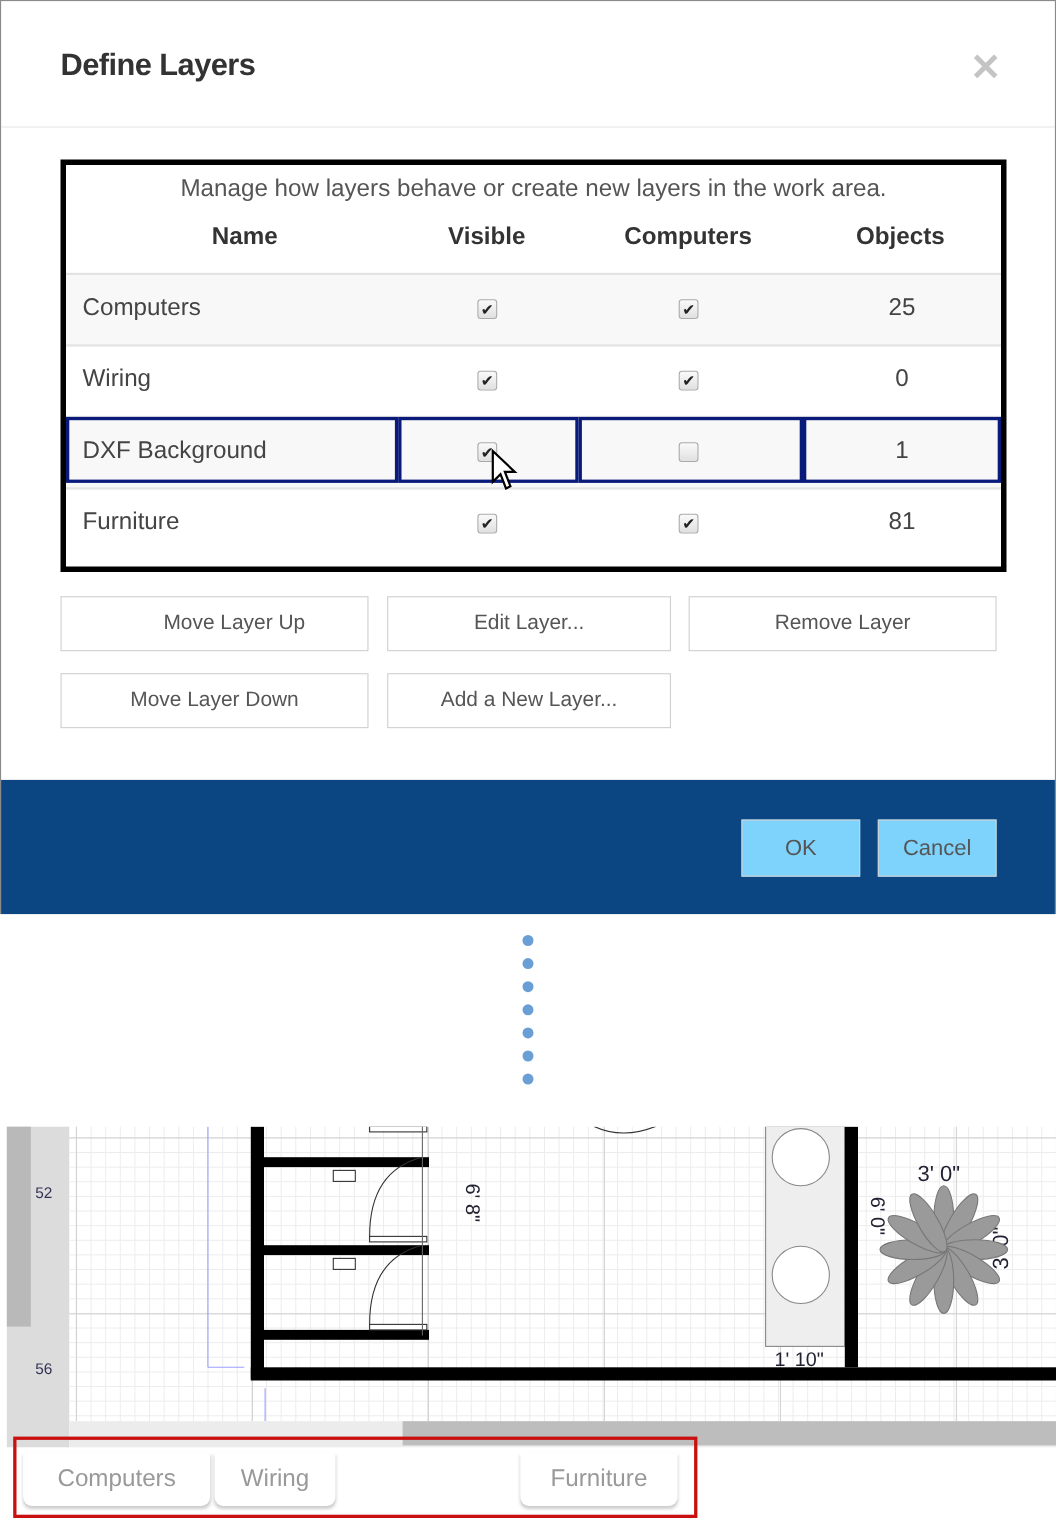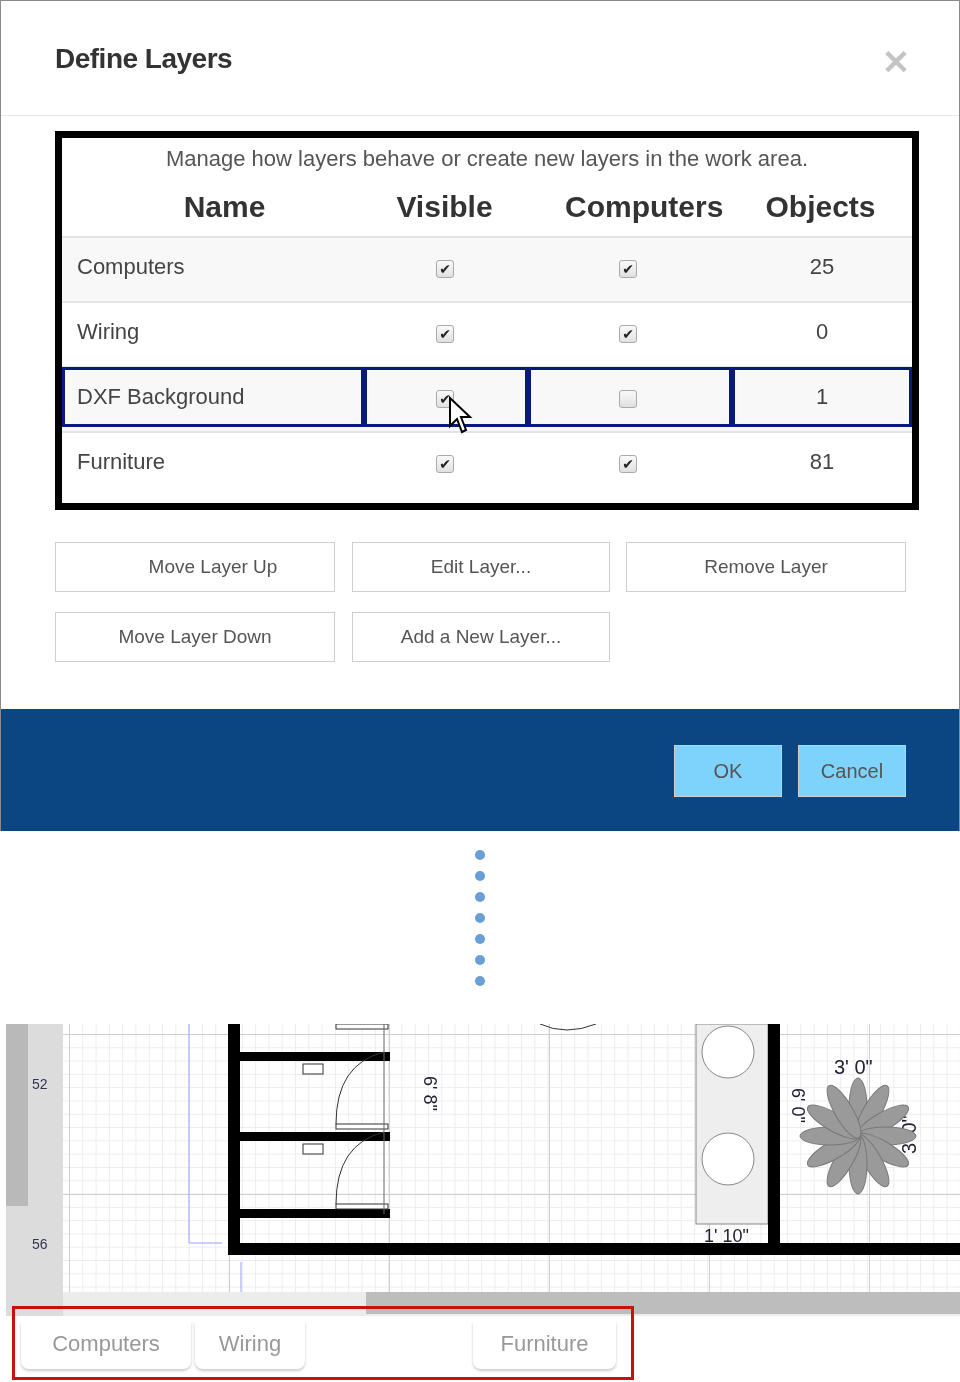--- a/index.html
+++ b/index.html
@@ -1,23 +1,23 @@
 <!DOCTYPE html>
 <html><head>
 <meta charset="utf-8">
 <style>
   html, body { margin:0; padding:0; }
   body { width:960px; height:1382px; position:relative; background:#ffffff; font-family:"Liberation Sans", sans-serif; overflow:hidden; }
   .dialog { position:absolute; left:0; top:0; width:958px; height:830px; border:1px solid #8a8a8a; border-bottom:none; background:#fff; }
   .dlg-header { position:absolute; left:0; top:0; width:958px; height:114px; border-bottom:1px solid #e6e6e6; }
   .dlg-title { position:absolute; left:54px; top:42px; font-size:28px; font-weight:bold; color:#333; letter-spacing:-0.5px; }
   .close-btn { position:absolute; left:878px; top:44px; width:34px; height:34px; color:#c4c4c4; font-size:34px; line-height:34px; text-align:center; cursor:pointer; font-weight:bold; }
-  .panel { position:absolute; left:54px; top:130px; width:850px; height:365px; border:7px solid #000000; }
+  .panel { position:absolute; left:54px; top:144px; width:850px; height:365px; border:5px solid #000000; }
   .desc { position:absolute; left:0; top:8px; width:850px; text-align:center; font-size:22px; color:#555; }
-  .th { position:absolute; top:52px; font-size:30px; font-weight:bold; color:#333; text-align:center; }
+  .th { position:absolute; top:52px; font-size:22px; font-weight:bold; color:#333; text-align:center; }
   .hdr-line { position:absolute; left:0; top:98px; width:850px; height:2px; background:#e2e2e2; }
   .row { position:absolute; left:0; width:850px; height:63px; border-bottom:2px solid #e4e4e4; }
   .row.alt { background:#f8f8f8; }
   .cell-name { position:absolute; left:15px; top:16px; font-size:22px; color:#444; }
   .cell-num { position:absolute; left:680px; width:160px; top:16px; font-size:22px; color:#444; text-align:center; }
   .cb { position:absolute; top:22px; width:18px; height:18px; border:1px solid #aaa; border-radius:3px; background:linear-gradient(#fafafa,#e0e0e0); box-sizing:border-box; font-size:14px; line-height:16px; text-align:center; color:#222; cursor:pointer; }
   .cb.vis { left:374px; }
   .cb.clk { left:557px; }
   .sel-box { position:absolute; top:-1px; height:60px; border:3px solid #0a1a7a; box-sizing:border-box; }
   .btn { position:absolute; height:50px; border:1px solid #cfcfcf; background:#fff; box-sizing:border-box; font-size:19px; color:#555; text-align:center; line-height:48px; cursor:pointer; }

